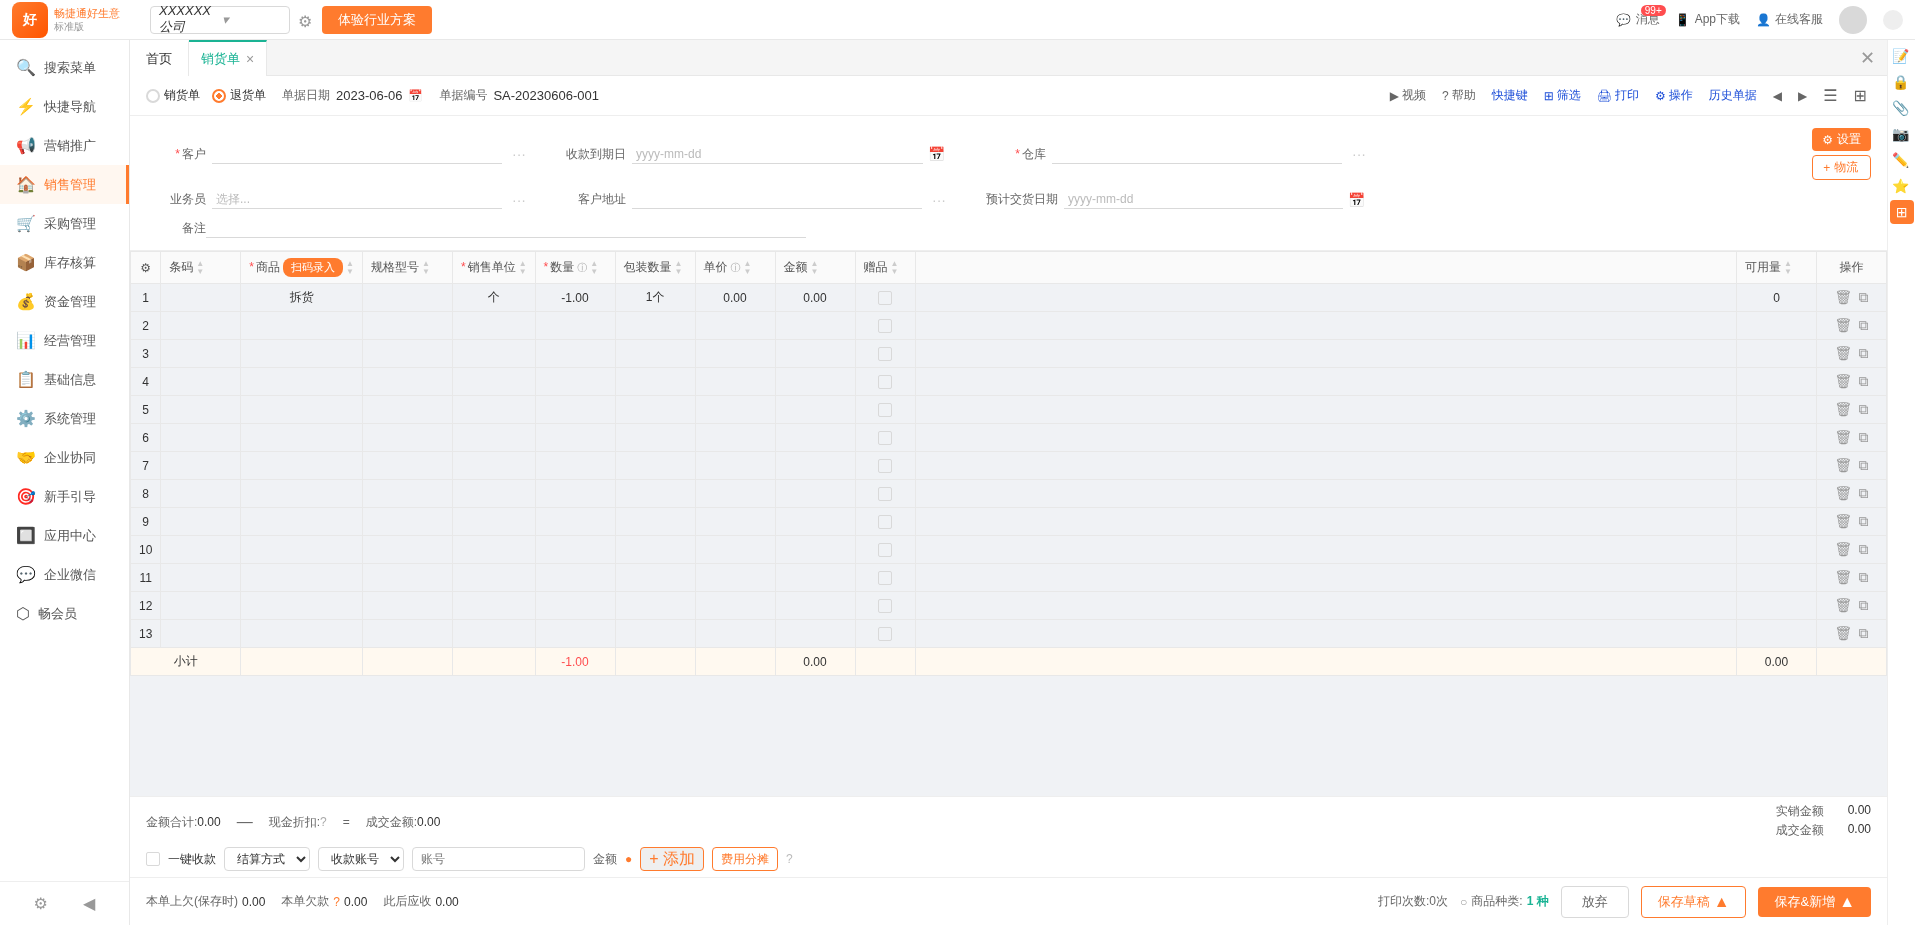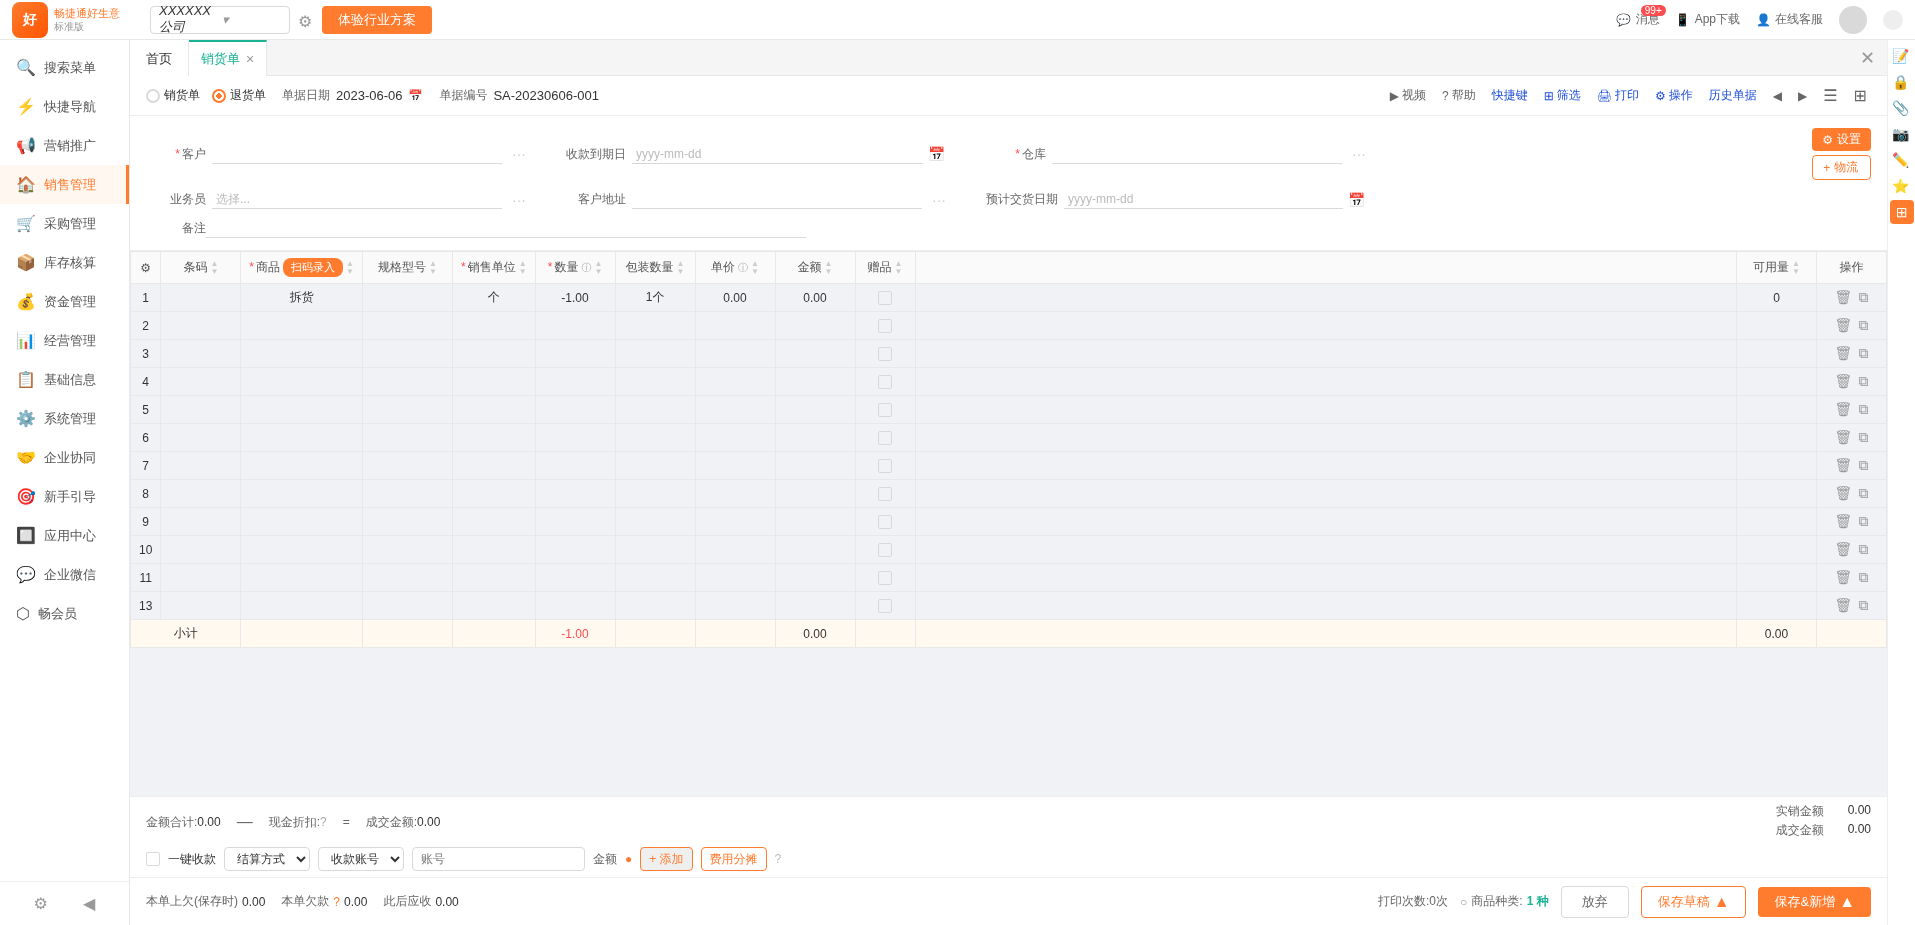--- a/index.html
+++ b/index.html
@@ -62,41 +62,41 @@
     .settings-btns { display: flex; flex-direction: column; gap: 4px; margin-left: auto; }
     .settings-btn { background: #ff7b2e; color: #fff; border: none; border-radius: 4px; padding: 3px 10px; font-size: 12px; cursor: pointer; display: flex; align-items: center; gap: 4px; }
     .logistics-btn { background: #fff; color: #ff7b2e; border: 1px solid #ff7b2e; border-radius: 4px; padding: 3px 10px; font-size: 12px; cursor: pointer; display: flex; align-items: center; gap: 4px; }
     .data-table { width: 100%; border-collapse: collapse; }
     .data-table th { background: #fafafa; border: 1px solid #e8e8e8; padding: 6px 8px; font-size: 12px; color: #555; font-weight: normal; white-space: nowrap; text-align: center; }
     .data-table td { border: 1px solid #e8e8e8; padding: 4px 8px; font-size: 12px; color: #333; text-align: center; height: 28px; }
     .th-required::before { content: '*'; color: #ff4d4f; margin-right: 2px; }
     .scan-btn { background: #ff7b2e; color: #fff; border: none; border-radius: 8px; padding: 2px 8px; font-size: 11px; cursor: pointer; }
     .row-num { color: #999; font-size: 11px; }
     .qty-negative { color: #ff4d4f; }
-    .th-sort { display: flex; align-items: center; justify-content: center; gap: 3px; }
+    .th-sort { display: flex; align-items: center; gap: 3px; }
     .sort-arrows { display: flex; flex-direction: column; color: #ccc; font-size: 8px; line-height: 1; }
     .subtotal-row td { background: #fff9f0; font-weight: 500; }
     .action-icons { display: flex; gap: 6px; justify-content: center; }
     .action-icon-btn { color: #999; cursor: pointer; font-size: 14px; }
     .checkbox-cell { display: flex; align-items: center; justify-content: center; }
     .cb { width: 14px; height: 14px; border: 1px solid #d9d9d9; border-radius: 2px; }
 
     
     .footer-area { background: #fff; border-top: 1px solid #eee; padding: 6px 16px; }
     .footer-totals { display: flex; align-items: center; gap: 16px; margin-bottom: 6px; }
     .footer-total-item { display: flex; align-items: center; font-size: 12px; }
     .footer-total-label { color: #666; }
     .footer-total-val { color: #333; }
     .minus-icon { color: #666; font-size: 16px; }
     .eq-icon { color: #666; }
     .footer-payment { display: flex; align-items: center; gap: 8px; }
     .payment-checkbox { width: 14px; height: 14px; border: 1px solid #d9d9d9; border-radius: 2px; }
     .payment-select { border: 1px solid #d9d9d9; border-radius: 4px; padding: 2px 8px; font-size: 12px; color: #333; height: 24px; background: #fff; }
     .payment-input { border: 1px solid #d9d9d9; border-radius: 4px; padding: 2px 8px; font-size: 12px; color: #333; height: 24px; min-width: 80px; }
-    .add-btn { display: flex; align-items: center; gap: 4px; color: #ff7b2e; border: 1px solid #ff7b2e; border-radius: 4px; padding: 6px 8px; font-size: 12px; cursor: pointer; height: 24px; }
+    .add-btn { display: flex; align-items: center; gap: 4px; color: #ff7b2e; border: 1px solid #ff7b2e; border-radius: 4px; padding: 6px 8px; font-size: 16px; cursor: pointer; height: 24px; }
     .expense-btn { background: #fff; color: #ff7b2e; border: 1px solid #ff7b2e; border-radius: 4px; padding: 2px 8px; font-size: 12px; cursor: pointer; height: 24px; }
     .help-icon { color: #bbb; cursor: pointer; }
 
     
     .bottom-bar { display: flex; align-items: center; background: #fff; border-top: 1px solid #eee; padding: 8px 16px; gap: 16px; height: 48px; }
     .bottom-stat { display: flex; align-items: center; gap: 4px; font-size: 12px; color: #666; }
     .bottom-stat-val { color: #333; }
     .bottom-stat-q { color: #ff7b2e; cursor: pointer; }
     .bottom-actions { margin-left: auto; display: flex; align-items: center; gap: 12px; }
     .product-count { display: flex; align-items: center; gap: 4px; font-size: 12px; color: #666; }
@@ -701,20 +701,44 @@
       <td></td>
       <td></td>
       <td>
         <div class="action-icons">
           <span class="action-icon-btn">🗑</span>
           <span class="action-icon-btn">⧉</span>
         </div>
       </td>
     </tr>
             <tr>
+      <td class="row-num">12</td>
+      <td><input style="border: none; outline: none; width: 100%; font-size: 12px; background: transparent;" type="text" value=""></td>
+      <td></td>
+      <td></td>
+      <td></td>
+      <td class=""></td>
+      <td></td>
+      <td></td>
+      <td></td>
+      <td>
+                <div class="checkbox-cell">
+                  <div class="cb"></div>
+                </div>
+              </td>
+      <td></td>
+      <td></td>
+      <td>
+        <div class="action-icons">
+          <span class="action-icon-btn">🗑</span>
+          <span class="action-icon-btn">⧉</span>
+        </div>
+      </td>
+    </tr>
+            <tr>
       <td class="row-num">13</td>
       <td><input style="border: none; outline: none; width: 100%; font-size: 12px; background: transparent;" type="text" value=""></td>
       <td></td>
       <td></td>
       <td></td>
       <td class=""></td>
       <td></td>
       <td></td>
       <td></td>
       <td>

